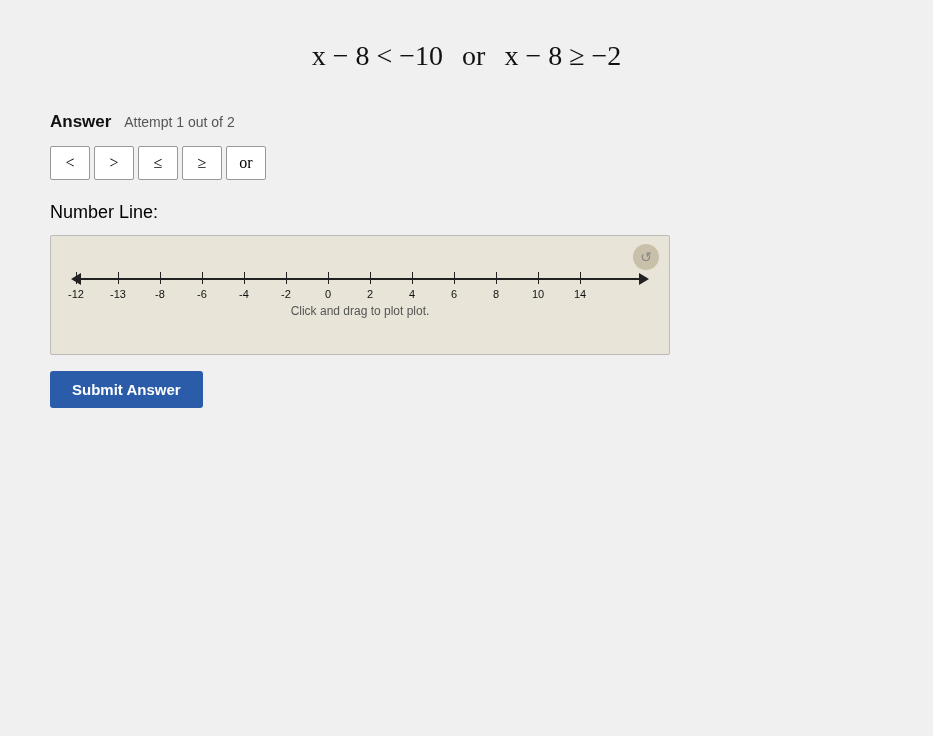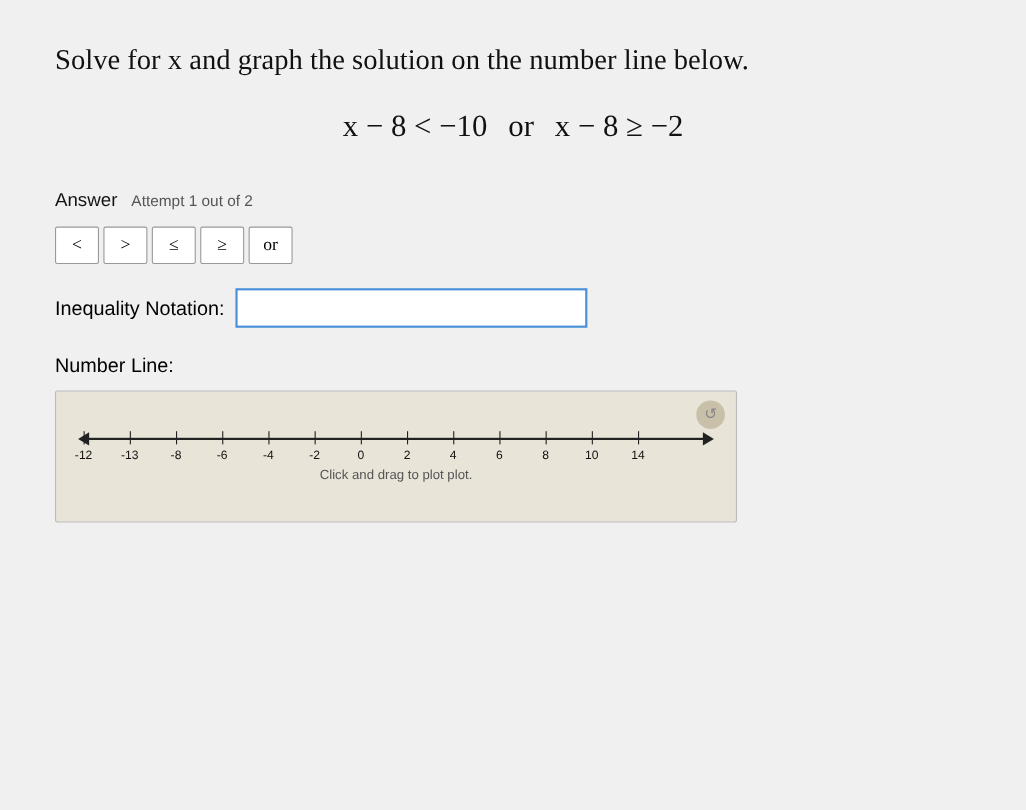--- a/index.html
+++ b/index.html
@@ -39,21 +39,21 @@
     .answer-section {
       margin-bottom: 20px;
     }
     .answer-header {
       font-size: 17px;
       color: #111;
       margin-bottom: 14px;
       font-family: Arial, sans-serif;
     }
     .answer-header strong {
-      font-weight: normal;
+      font-weight: bold;
       font-size: 17px;
     }
     .answer-header .attempt-text {
       font-size: 14px;
       color: #555;
       margin-left: 8px;
     }
     .symbol-buttons {
       display: flex;
       gap: 4px;
@@ -199,23 +199,20 @@
       border-radius: 3px;
       font-family: Arial, sans-serif;
       font-weight: bold;
     }
   </style>
 </head>
 <body>
 
 <div class="page">
 
-  <div class="problem-title">
-    <span>Solve for x and graph the solution on the number line below.</span>
-  </div>
 
   <div class="equation-row">
     <span>x − 8 &lt; −10</span>
     <span class="or-word">or</span>
     <span>x − 8 ≥ −2</span>
   </div>
 
   <div class="answer-section">
     <div class="answer-header">
       <strong>Answer</strong>
@@ -223,24 +220,20 @@
     </div>
 
     <div class="symbol-buttons">
       <button class="sym-btn">&lt;</button>
       <button class="sym-btn">&gt;</button>
       <button class="sym-btn">≤</button>
       <button class="sym-btn">≥</button>
       <button class="sym-btn">or</button>
     </div>
 
-    <div class="inequality-row">
-      <span class="inequality-label">Inequality Notation:</span>
-      <input class="inequality-input" type="text" style="">
-    </div>
 
     <div class="number-line-section">
       <div class="number-line-label">Number Line:</div>
 
       <div class="number-line-box">
         <div class="reset-icon">↺</div>
 
         <div class="number-line-container">
           <div class="number-line-arrow">
             <div class="arrow-left"></div>
@@ -274,15 +267,18 @@
             <span class="tick-label" style="left: calc(15px + 8 * 42px)">4</span>
             <span class="tick-label" style="left: calc(15px + 9 * 42px)">6</span>
             <span class="tick-label" style="left: calc(15px + 10 * 42px)">8</span>
             <span class="tick-label" style="left: calc(15px + 11 * 42px)">10</span>
             <span class="tick-label" style="left: calc(15px + 12 * 42px)">14</span>
           </div>
           <div class="drag-hint" style="position:relative; text-align:center; margin-top:4px;">Click and drag to plot plot.</div>
         </div>
       </div>
 
+      <button class="submit-btn">
+        <span>Submit Answer</span>
+      </button>
     </div>
   </div>
 </div>
 
 </body></html>

